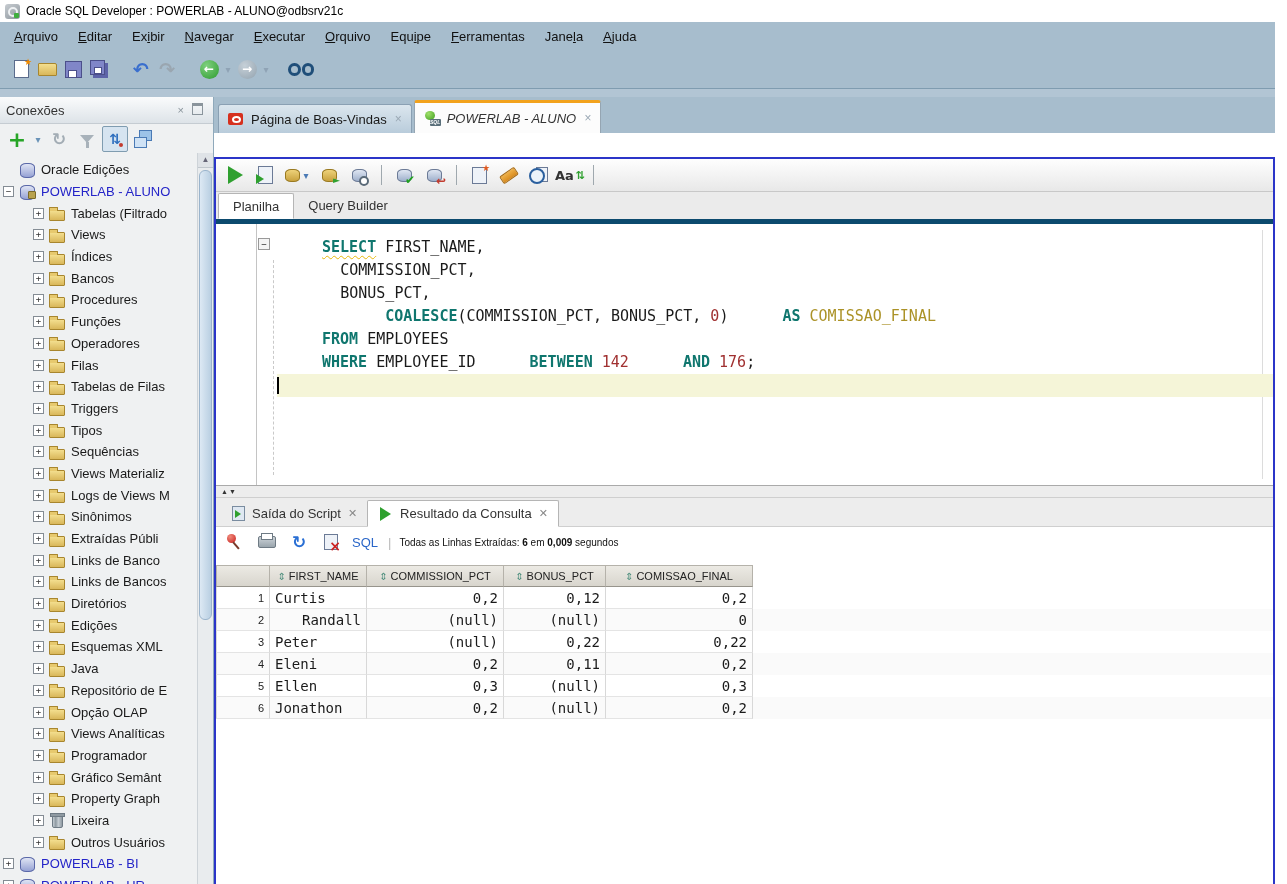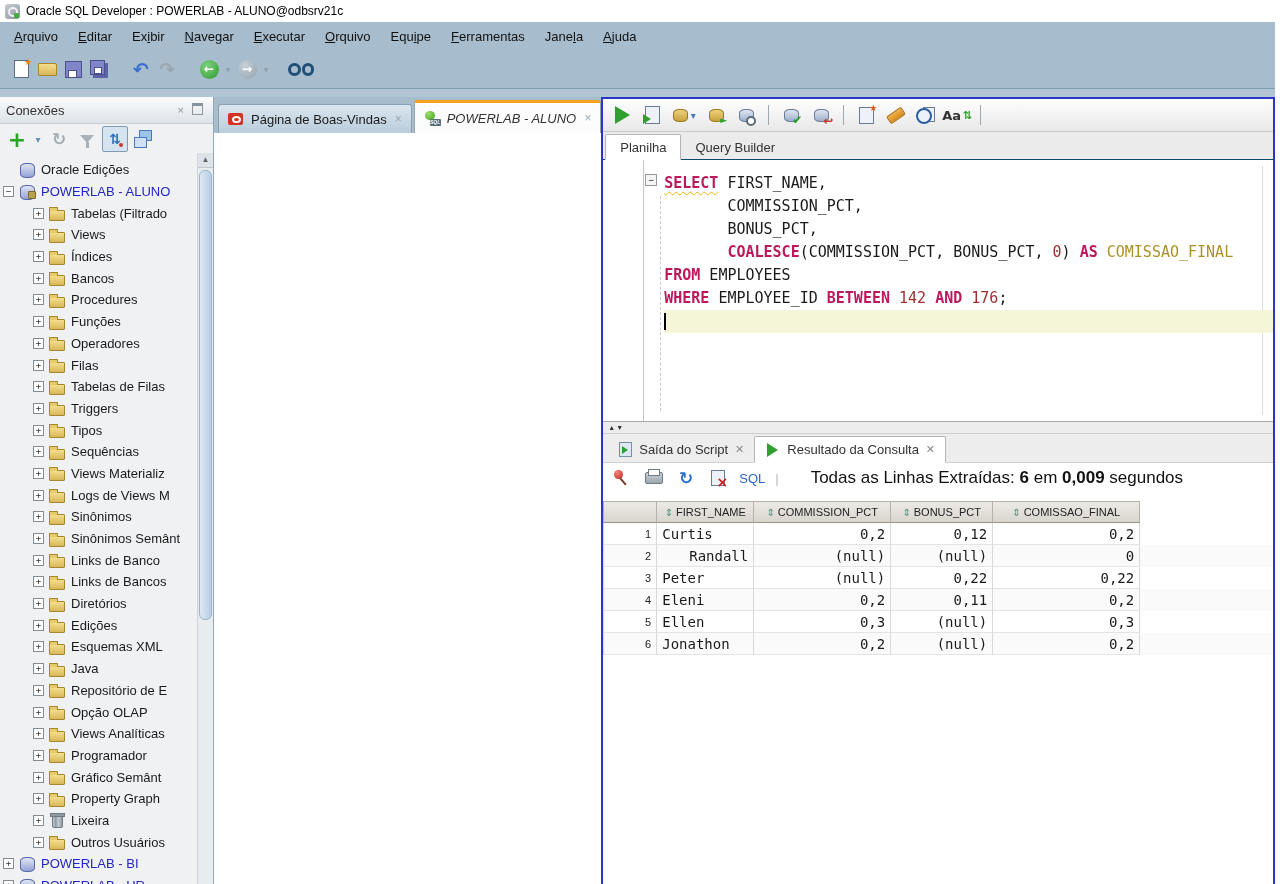--- a/index.html
+++ b/index.html
@@ -112,52 +112,52 @@
   .t-db-conn::before{content:"";position:absolute;left:1px;top:0;width:13px;height:13px;border-radius:6px/4px;border:1px solid #5a68a8;background:linear-gradient(#dfe4f4,#96a2d4);}
   .t-db-conn::after{content:"";position:absolute;right:0;bottom:0;width:6px;height:6px;background:#b8a24e;border:1px solid #7a6a2a;border-radius:1px;}
   .t-trash::before{content:"";position:absolute;left:3px;top:3px;width:9px;height:10px;background:linear-gradient(90deg,#c4ccd2,#8f9aa2 30%,#c4ccd2 60%,#8f9aa2);border:1px solid #6e7a84;border-radius:0 0 2px 2px;}
   .t-trash::after{content:"";position:absolute;left:1px;top:0;width:13px;height:2px;background:#8f9aa2;border:1px solid #6e7a84;}
   .t-label{font-size:13px;color:#1a1a1a;}
   .t-link{color:#2424c8;}
   .tree-scrollbar{position:absolute;right:0;top:56px;bottom:0;width:15px;background:#e9ecee;border-left:1px solid #cdd3d8;}
   .tsb-up{height:14px;background:#dfe3e7;border-bottom:1px solid #c0c7cd;font-size:8px;color:#667;text-align:center;line-height:13px;}
   .tsb-thumb{position:absolute;left:1px;right:1px;top:17px;height:448px;border:1px solid #9ab4cc;border-radius:6px;background:linear-gradient(90deg,#dde9f4,#b9cfe2);}
   
-  .main{flex:1;display:flex;flex-direction:row;min-width:0;}
+  .main{flex:1;display:flex;flex-direction:column;min-width:0;gap:24px;}
   .doc-tabs{height:36px;background:#a7bdcd;display:flex;align-items:flex-end;padding-left:4px;gap:2px;}
   .doc-tab{height:29px;display:flex;align-items:center;gap:6px;padding:0 9px;font-size:13px;color:#1a1a1a;background:linear-gradient(#dbe6ee,#b9ccdb);border:1px solid #8aa0b3;border-bottom:none;border-radius:3px 3px 0 0;box-sizing:border-box;}
   .doc-tab.active{height:33px;background:#fcfcfc;border:1px solid #95a5b2;border-bottom:none;border-top:3px solid #f2a21d;font-style:italic;color:#333;}
   .tab-close{color:#9aa8b4;font-size:12px;margin-left:2px;}
   .work-area{flex:1;border:2px solid #2b35c8;border-bottom:none;display:flex;flex-direction:column;background:#fff;overflow:hidden;min-height:0;}
   .ws-toolbar{height:32px;background:linear-gradient(#fefefe,#e8e8e8);border-bottom:1px solid #c8c8c8;display:flex;align-items:center;gap:4px;padding-left:6px;flex:none;}
-  .ws-tabs{height:27px;background:#ebebeb;border-bottom:1px solid #0c4a6e;display:flex;align-items:flex-end;padding-left:2px;flex:none;}
+  .ws-tabs{height:27px;background:#ebebeb;border-bottom:5px solid #0c4a6e;display:flex;align-items:center;padding-left:2px;flex:none;}
   .ws-tab{height:24px;padding:0 14px;font-size:13px;display:flex;align-items:center;color:#333;}
   .ws-tab.active{background:#fff;border:1px solid #b5b5b5;border-bottom:1px solid #fff;border-radius:2px 2px 0 0;margin-bottom:-1px;}
   .editor{height:261px;position:relative;background:#fff;border-bottom:1px solid #aaa;flex:none;}
   .gutter{position:absolute;left:0;top:0;bottom:0;width:40px;background:#fff;border-right:1px solid #c4c4c4;}
   .fold-box{position:absolute;left:42px;top:14px;width:12px;height:12px;border:1px solid #999;background:#f4f4f4;font:9px/10px "DejaVu Sans Mono",monospace;text-align:center;color:#333;z-index:3;box-sizing:border-box;}
   .indent-guide{position:absolute;left:57px;top:36px;bottom:10px;border-left:1px dashed #c9c9c9;z-index:1;}
   .margin-line{position:absolute;right:10px;top:6px;bottom:6px;border-right:1px solid #dcdcdc;}
   .code{position:absolute;left:41px;top:0;right:0;bottom:0;padding:12px 0 0 20px;font:15px/23px "DejaVu Sans Mono",monospace;color:#1a1a1a;z-index:2;}
   .code-line{height:23px;white-space:pre;}
   .cur-line{background:#f5f5d8;}
-  .tok.k{color:#be185d;font-weight:bold;}
+  .tok.k{color:#0f766e;font-weight:bold;margin-left:45px;}
   .tok.n{color:#a03030;}
   .tok.a{color:#ab9227;}
   .tok.sq{text-decoration:underline wavy #e8b70a 1px;text-underline-offset:3px;}
   .cursor{display:inline-block;width:2px;height:17px;background:#000;vertical-align:text-bottom;}
   .splitter{height:11px;background:#ededed;border-bottom:1px solid #cfcfcf;display:flex;align-items:center;gap:1px;padding-left:5px;font-size:7px;color:#333;flex:none;}
   .bottom-tabs{height:28px;background:#ededed;border-bottom:1px solid #cfcfcf;display:flex;align-items:flex-end;padding-left:4px;flex:none;}
   .b-tab{height:25px;padding:0 10px;font-size:13px;display:flex;align-items:center;gap:5px;color:#333;}
   .b-tab.active{background:#fff;border:1px solid #b5b5b5;border-bottom:1px solid #fff;border-radius:2px 2px 0 0;margin-bottom:-1px;}
   .b-tab .tab-close{font-size:11px;color:#888;}
   .results-toolbar{height:30px;display:flex;align-items:center;gap:6px;padding-left:6px;background:#fff;font-size:13px;flex:none;}
   .sql-link{color:#2a66c8;font-size:13px;margin:17px 2px;}
   .rt-sep{color:#b8b8b8;margin:0 2px;}
-  .status-text{font-size:17px;color:#111;margin-left:24px;}
+  .status-text{font-size:10px;color:#111;}
   .status-text b{font-weight:bold;}
   
   .grid{margin-top:8px;flex:none;}
   .g-hrow{display:flex;}
   .g-h{height:22px;background:linear-gradient(#eceae4,#d8d5cd);border-right:1px solid #b5b2aa;border-top:1px solid #b5b2aa;border-bottom:1px solid #97948c;display:flex;align-items:center;justify-content:center;gap:3px;font-size:11px;color:#222;box-sizing:border-box;padding:0 3px;overflow:hidden;white-space:nowrap;}
   .g-h:first-child{border-left:1px solid #b5b2aa;}
   .sort-ic{font-size:10px;color:#4e8f7e;}
   .g-row{display:flex;background:#fff;}
   .g-row.alt{background:#fafafa;}
   .g-c{height:22px;border-right:1px solid #d8d8d8;border-bottom:1px solid #e4e4e4;font:14px/22px "DejaVu Sans Mono",monospace;color:#1a1a1a;box-sizing:border-box;padding:0 5px;overflow:hidden;white-space:nowrap;}
@@ -305,21 +305,21 @@
             <span class="t-label">Logs de Views M</span>
           </div>
           <div class="tree-row" style="padding-left: 33px;">
             <span class="exp">+</span>
             <span class="t-ic t-folder"></span>
             <span class="t-label">Sinônimos</span>
           </div>
           <div class="tree-row" style="padding-left: 33px;">
             <span class="exp">+</span>
             <span class="t-ic t-folder"></span>
-            <span class="t-label">Sinônimos Semânt</span>
+            <span class="t-label">Extraídas Públi</span>
           </div>
           <div class="tree-row" style="padding-left: 33px;">
             <span class="exp">+</span>
             <span class="t-ic t-folder"></span>
             <span class="t-label">Links de Banco</span>
           </div>
           <div class="tree-row" style="padding-left: 33px;">
             <span class="exp">+</span>
             <span class="t-ic t-folder"></span>
             <span class="t-label">Links de Bancos</span>

